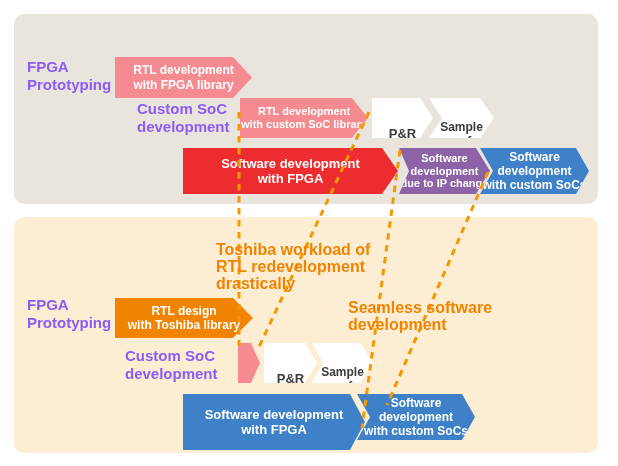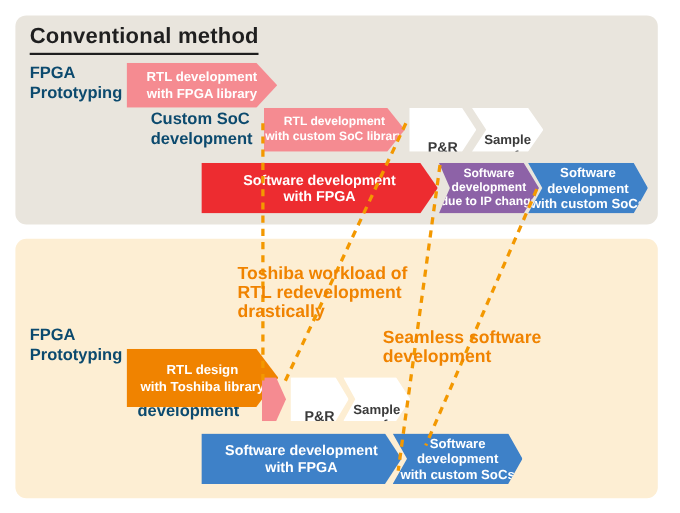--- a/index.html
+++ b/index.html
@@ -9,21 +9,21 @@
   }
   .panel{position:absolute;border-radius:10px;z-index:0;}
   .panel-conventional{left:14px;top:14px;width:584px;height:190px;background:#e9e5dd;}
   .panel-easy{left:14px;top:217px;width:584px;height:236px;background:#fdeed3;}
   .panel-title{
     position:absolute;z-index:1;font-size:20px;font-weight:bold;color:#1f1f1f;
     letter-spacing:0.2px;
   }
   .panel-title span{border-bottom:2px solid #1f1f1f;padding-bottom:3px;display:inline-block;}
   .row-label{
-    position:absolute;z-index:1;font-size:15px;font-weight:bold;color:#0c4a6e;
+    position:absolute;z-index:1;font-size:15px;font-weight:bold;color:#8b5cf6;
     line-height:18px;white-space:pre-line;
   }
   .arrow{
     position:absolute;z-index:2;display:flex;align-items:center;justify-content:center;
   }
   .arrow-label{
     width:100%;text-align:center;font-weight:bold;line-height:1.18;white-space:pre-line;
   }
   .light{color:#ffffff;}
   .dark{color:#3b3b3b;margin-top:32px;}
@@ -32,23 +32,20 @@
     line-height:17px;white-space:pre-line;
   }
   .overlay{position:absolute;left:0;top:0;z-index:4;pointer-events:none;}
 </style>
 </head>
 <body>
 
 <div class="stage">
 
   <div class="panel panel-conventional"></div>
-  <div class="panel-title" style="left:27px;top:22px;">
-    <span>Conventional method</span>
-  </div>
 
   <div class="row-label" style="left:27px;top:58px;">FPGA
 Prototyping</div>
   <div class="row-label" style="left:137px;top:100px;">Custom SoC
 development</div>
 
   <div class="arrow" style="left:115px;top:57px;width:137px;height:41px;background:#f58b91;
               clip-path:polygon(0 0,calc(100% - 19px) 0,100% 50%,calc(100% - 19px) 100%,0 100%);">
     <span class="arrow-label light" style="font-size:12px;">RTL development
 with FPGA library</span>
@@ -97,41 +94,41 @@
 RTL redevelopment
 drastically</div>
   <div class="anno" style="left:348px;top:299px;">Seamless software
 development</div>
 
   <div class="row-label" style="left:27px;top:296px;">FPGA
 Prototyping</div>
   <div class="row-label" style="left:125px;top:347px;">Custom SoC
 development</div>
 
-  <div class="arrow" style="left:115px;top:298px;width:138px;height:53px;background:#f08300;
-              clip-path:polygon(0 0,calc(100% - 20px) 0,100% 50%,calc(100% - 20px) 100%,0 100%);margin-top:19px;">
+  <div class="arrow" style="left:115px;top:298px;width:138px;height:40px;background:#f08300;
+              clip-path:polygon(0 0,calc(100% - 20px) 0,100% 50%,calc(100% - 20px) 100%,0 100%);">
     <span class="arrow-label light" style="font-size:12px;">RTL design
 with Toshiba library</span>
   </div>
 
   <div class="arrow" style="left:238px;top:343px;width:22px;height:40px;background:#f58b91;
               clip-path:polygon(0 0,calc(100% - 9px) 0,100% 50%,calc(100% - 9px) 100%,0 100%);"></div>
 
   <div class="arrow" style="left:264px;top:343px;width:53px;height:40px;background:#ffffff;
               clip-path:polygon(0 0,calc(100% - 12px) 0,100% 50%,calc(100% - 12px) 100%,0 100%);">
     <span class="arrow-label dark" style="font-size:13px;">P&amp;R</span>
   </div>
 
   <div class="arrow" style="left:312px;top:343px;width:61px;height:40px;background:#ffffff;
               clip-path:polygon(0 0,calc(100% - 13px) 0,100% 50%,calc(100% - 13px) 100%,0 100%,11px 50%);">
     <span class="arrow-label dark" style="font-size:12px;">Sample
 manufac.</span>
   </div>
 
-  <div class="arrow" style="left:183px;top:394px;width:182px;height:46px;background:#3e81c8;
+  <div class="arrow" style="left:183px;top:394px;width:182px;height:56px;background:#3e81c8;
               clip-path:polygon(0 0,calc(100% - 15px) 0,100% 50%,calc(100% - 15px) 100%,0 100%);">
     <span class="arrow-label light" style="font-size:13px;">Software development
 with FPGA</span>
   </div>
 
   <div class="arrow" style="left:357px;top:394px;width:118px;height:46px;background:#3e81c8;
               clip-path:polygon(0 0,calc(100% - 13px) 0,100% 50%,calc(100% - 13px) 100%,0 100%,13px 50%);">
     <span class="arrow-label light" style="font-size:12px;">Software
 development
 with custom SoCs</span>

